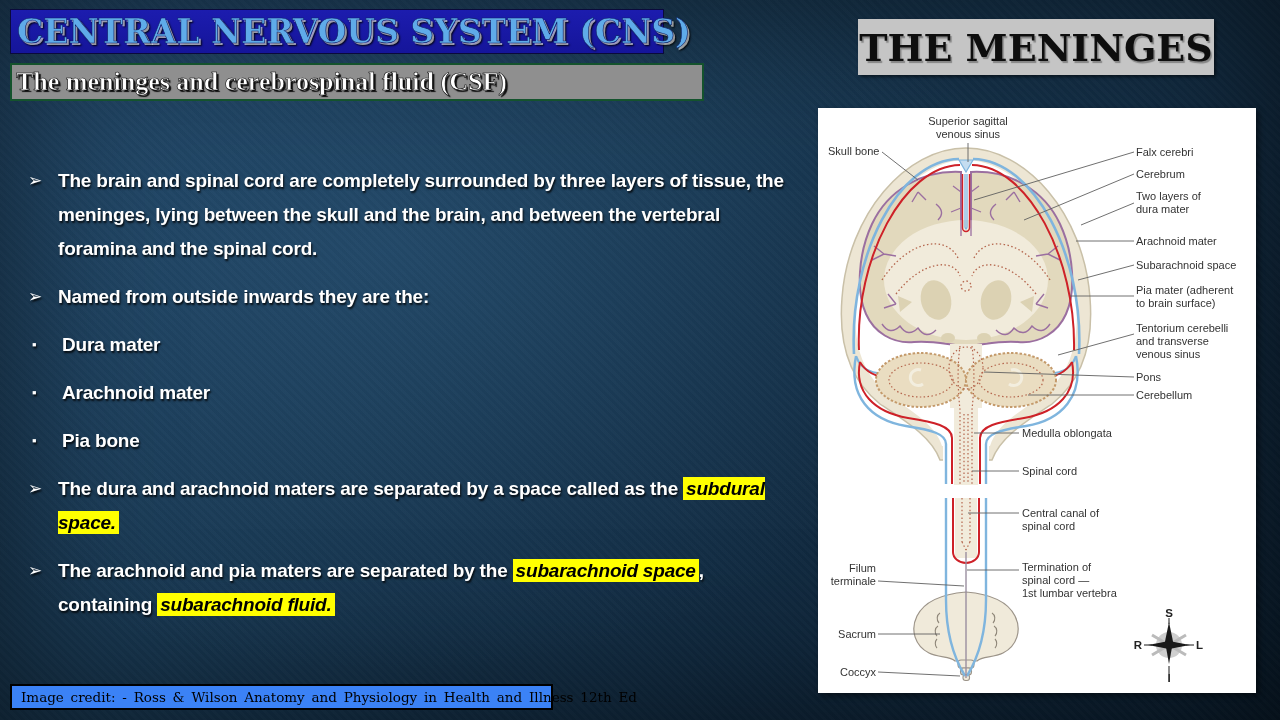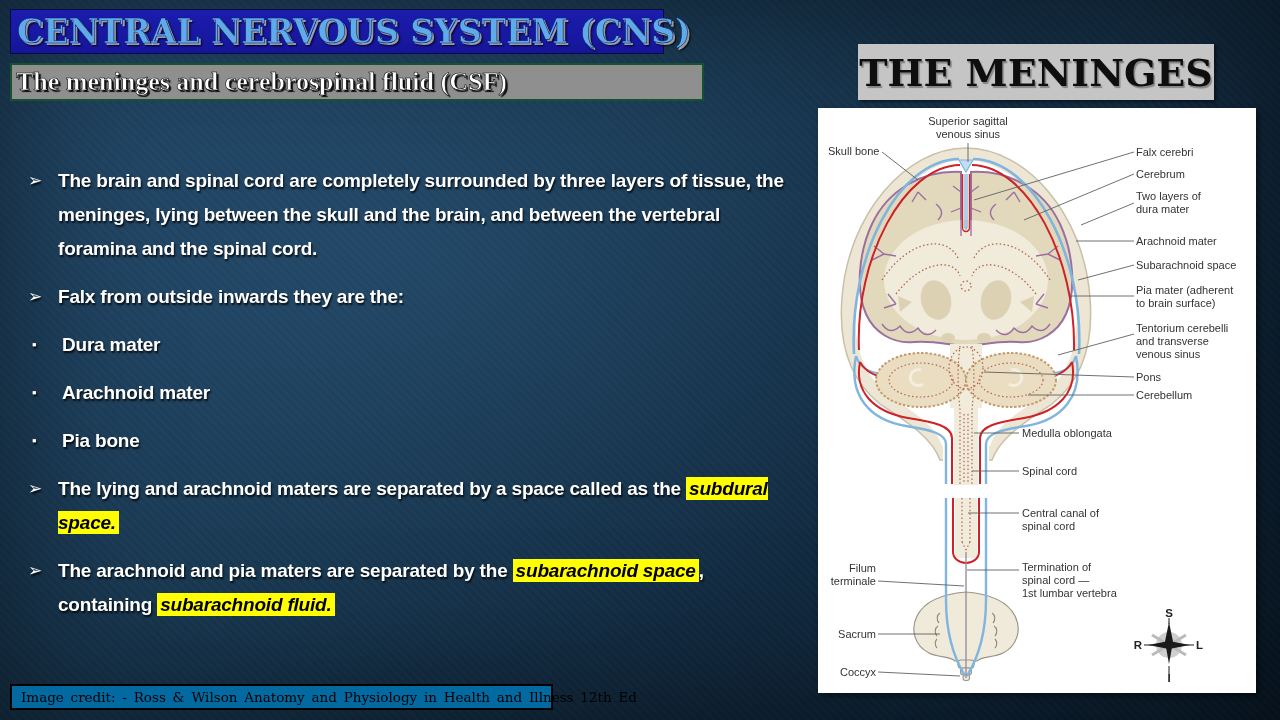--- a/index.html
+++ b/index.html
@@ -26,41 +26,41 @@
   .subtitle-bar{
     position:absolute;left:10px;top:63px;width:694px;height:38px;
     background:#8f8f8f;border:2px solid #14532d;box-sizing:border-box;
     display:flex;align-items:center;padding-left:4px;
     font-family:Liberation Serif, serif;
     font-weight:bold;font-size:26px;white-space:nowrap;
     color:#ffffff;-webkit-text-stroke:0.6px #000;
     text-shadow:2px 2px 1px rgba(0,0,0,0.9);
   }
   .heading-box{
-    position:absolute;left:858px;top:44px;width:356px;height:56px;
+    position:absolute;left:858px;top:19px;width:356px;height:56px;
     background:#c5c5c5;box-shadow:2px 2px 3px rgba(0,0,0,0.5);
     display:flex;align-items:center;justify-content:center;
     font-family:"DejaVu Serif","Liberation Serif",serif;
     font-weight:bold;font-size:38px;color:#0e0e0e;white-space:nowrap;
     text-shadow:1.5px 1.5px 1px rgba(80,80,80,0.55);
   }
   .content{position:absolute;left:28px;top:164px;width:768px;}
   .bullet-row{display:flex;margin-bottom:14px;}
   .glyph{flex:0 0 30px;color:#fff;line-height:34px;
     text-shadow:1px 2px 2px rgba(0,0,0,0.85);}
   .glyph.arrow{font-size:17px;}
   .glyph.square{font-size:13px;padding-left:4px;}
   .btext{flex:1;color:#fff;font-size:19px;font-weight:700;line-height:34px;
     letter-spacing:-0.2px;text-shadow:1px 2px 2px rgba(0,0,0,0.85);}
   .btext .italic{}
   .btext .highlight{background:#ffff00;color:#000;font-style:italic;
     padding:1px 3px;text-shadow:none;}
   .credit-box{
     position:absolute;left:10px;top:684px;width:543px;height:26px;
-    background:#0369a1;border:2px solid #000;box-sizing:border-box;
+    background:#3b82f6;border:2px solid #000;box-sizing:border-box;
     display:flex;align-items:center;padding-left:9px;
     font-family:"DejaVu Serif","Liberation Serif",serif;
     font-size:13.5px;color:#000;white-space:nowrap;word-spacing:2.5px;
   }
   .diagram-panel{
     position:absolute;left:818px;top:108px;width:438px;height:585px;
     background:#ffffff;box-shadow:3px 3px 6px rgba(0,0,0,0.45);
   }
   .diagram-panel svg{display:block;}
   svg text{font-family:"Liberation Sans",sans-serif;font-size:11px;fill:#333;}
@@ -75,37 +75,37 @@
 
 <div class="heading-box">THE MENINGES</div>
 
 <div class="content">
     <div class="bullet-row">
       <span class="glyph arrow">➢</span>
       <div class="btext"><span>The brain and spinal cord are completely surrounded by three layers of tissue, the </span><span class="italic">meninges,</span><span> lying between the skull and the brain, and between the vertebral foramina and the spinal cord.</span></div>
     </div>
     <div class="bullet-row">
       <span class="glyph arrow">➢</span>
-      <div class="btext"><span>Falx from outside inwards they are the:</span></div>
+      <div class="btext"><span>Named from outside inwards they are the:</span></div>
     </div>
     <div class="bullet-row">
       <span class="glyph square">▪</span>
       <div class="btext"><span>Dura mater</span></div>
     </div>
     <div class="bullet-row">
       <span class="glyph square">▪</span>
       <div class="btext"><span>Arachnoid mater</span></div>
     </div>
     <div class="bullet-row">
       <span class="glyph square">▪</span>
       <div class="btext"><span>Pia bone</span></div>
     </div>
     <div class="bullet-row">
       <span class="glyph arrow">➢</span>
-      <div class="btext"><span>The lying and arachnoid maters are separated by a space called as the </span><span class="highlight">subdural space.</span></div>
+      <div class="btext"><span>The dura and arachnoid maters are separated by a space called as the </span><span class="highlight">subdural space.</span></div>
     </div>
     <div class="bullet-row">
       <span class="glyph arrow">➢</span>
       <div class="btext"><span>The arachnoid and pia maters are separated by the </span><span class="highlight">subarachnoid space</span><span>, containing </span><span class="highlight">subarachnoid fluid.</span></div>
     </div>
   </div>
 
 <div class="credit-box">Image credit: - Ross &amp; Wilson Anatomy and Physiology in Health and Illness 12th Ed</div>
 
 <div class="diagram-panel">

